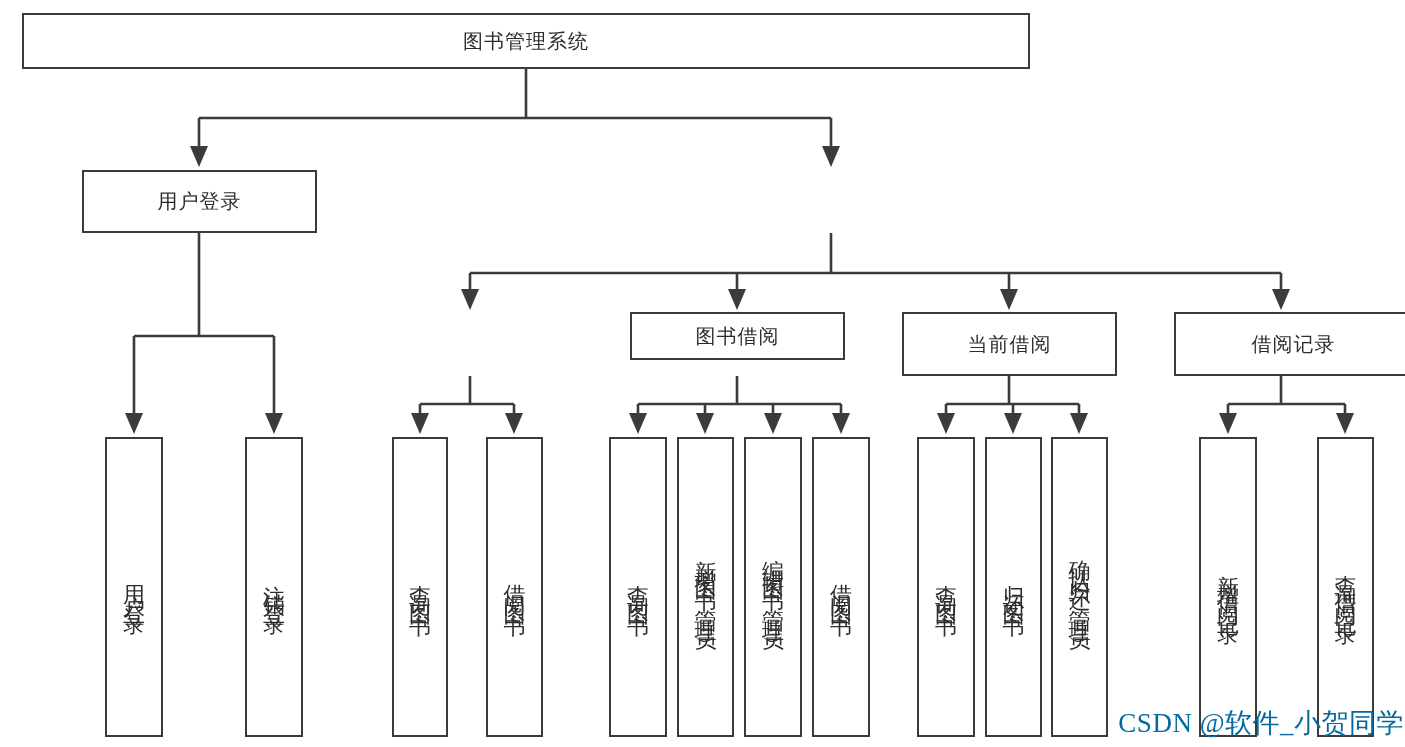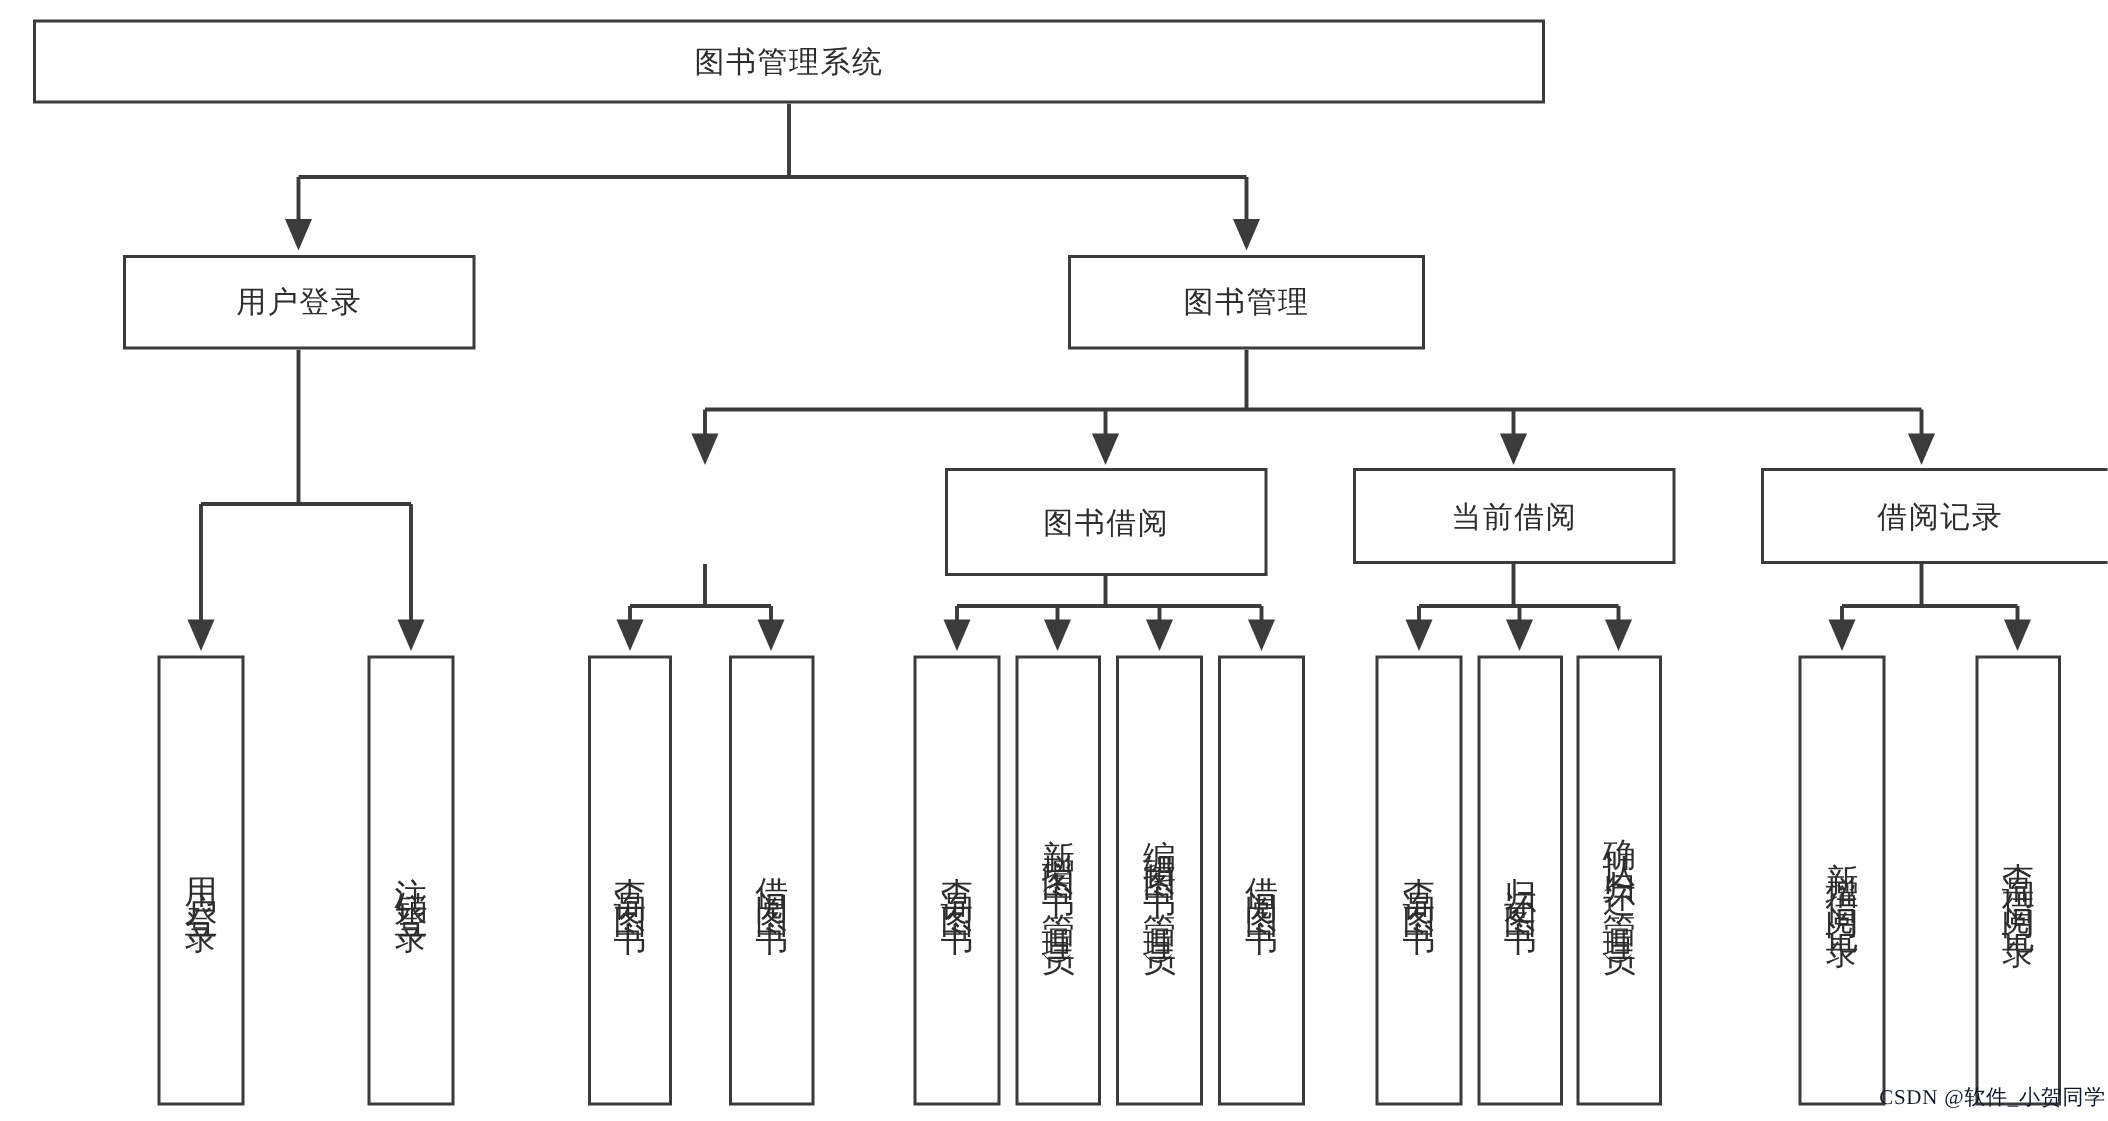--- a/index.html
+++ b/index.html
@@ -36,22 +36,22 @@
     text-orientation: mixed;
     font-size: 22px;
     line-height: 1;
     letter-spacing: 10px;
     white-space: nowrap;
   }
   .watermark {
     position: absolute;
     right: 13px;
     bottom: 6px;
-    font-size: 14px;
-    color: #0f172a;
+    font-size: 27px;
+    color: #0369a1;
     letter-spacing: 0.5px;
     z-index: 2;
   }
 </style>
 </head>
 <body>
 
 <div class="canvas">
 
   <svg class="connectors" viewBox="0 0 1405 747" xmlns="http://www.w3.org/2000/svg">
@@ -97,25 +97,22 @@
     </g>
   </svg>
 
   <div class="node root-node" style="left:22px; top:13px; width:1008px; height:56px;">
     <span>图书管理系统</span>
   </div>
 
   <div class="node h-node" style="left:82px; top:170px; width:235px; height:63px;">
     <span>用户登录</span>
   </div>
-  <div class="node h-node" style="left:712px; top:170px; width:238px; height:63px;">
-    <span>图书管理</span>
-  </div>
 
-  <div class="node h-node" style="left:630px; top:312px; width:215px; height:72px;">
+  <div class="node h-node" style="left:630px; top:312px; width:215px; height:48px;">
     <span>图书借阅</span>
   </div>
   <div class="node h-node" style="left:902px; top:312px; width:215px; height:64px;text-align:right;">
     <span>当前借阅</span>
   </div>
   <div class="node h-node" style="left:1174px; top:312px; width:239px; height:64px;">
     <span>借阅记录</span>
   </div>
 
   <div class="node v-node" style="left:105px; top:437px; width:58px; height:300px;">

